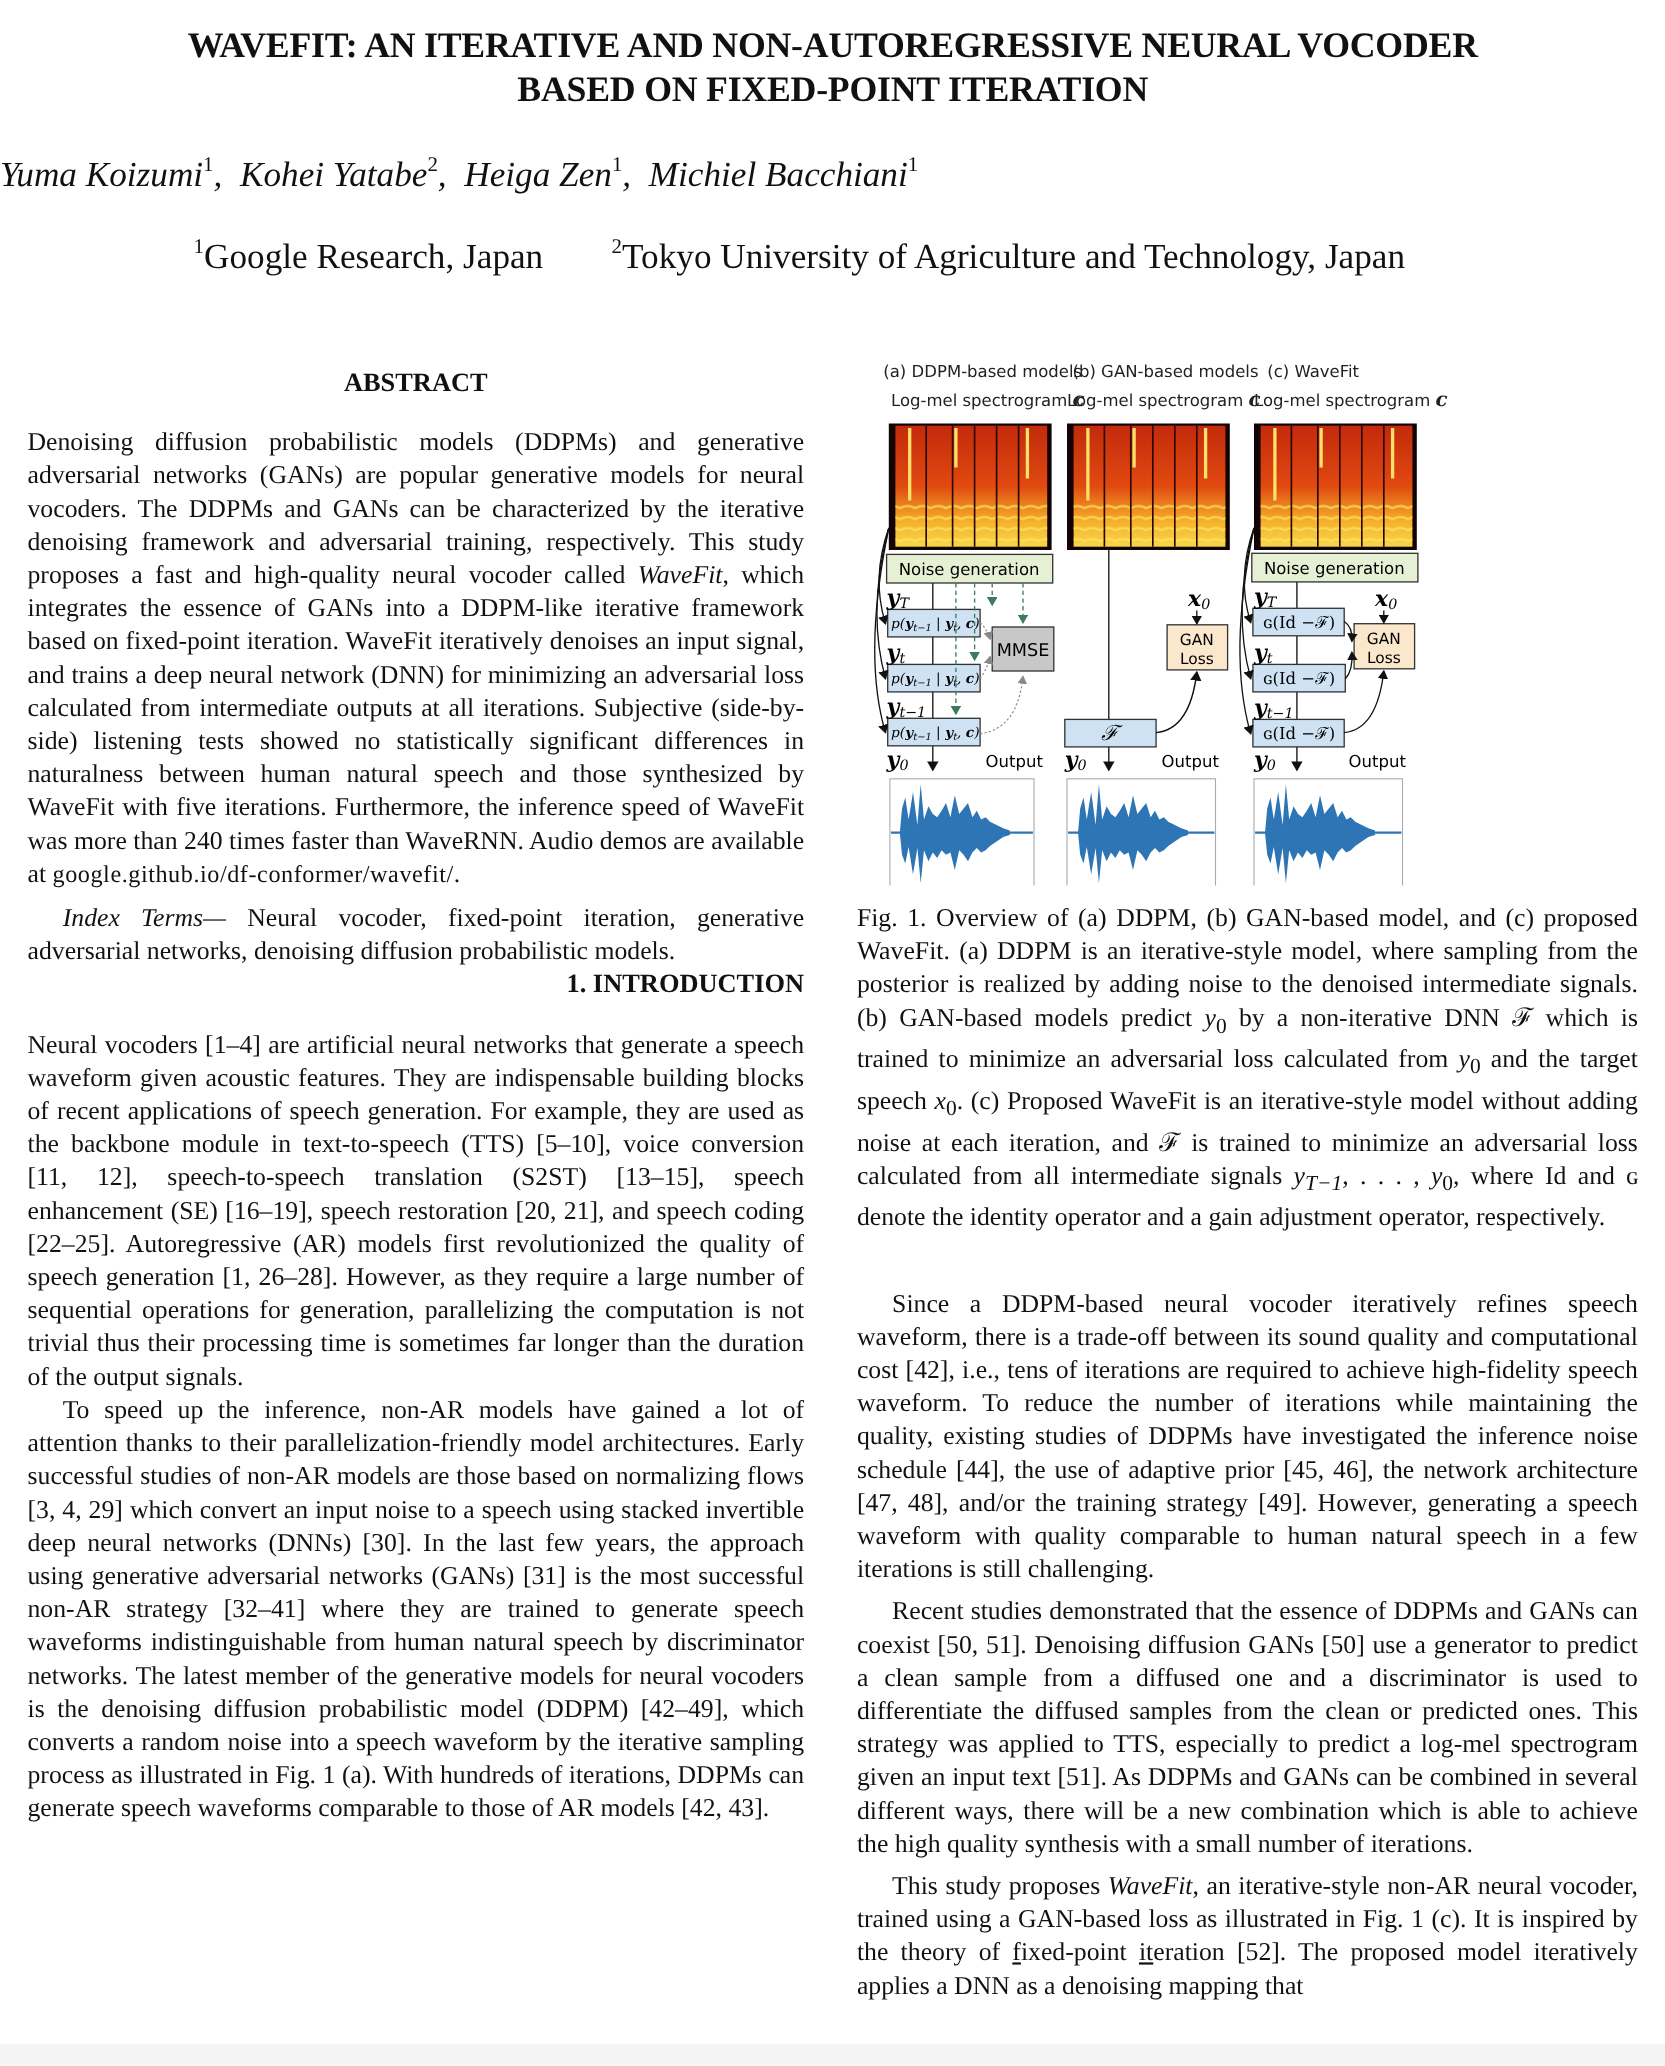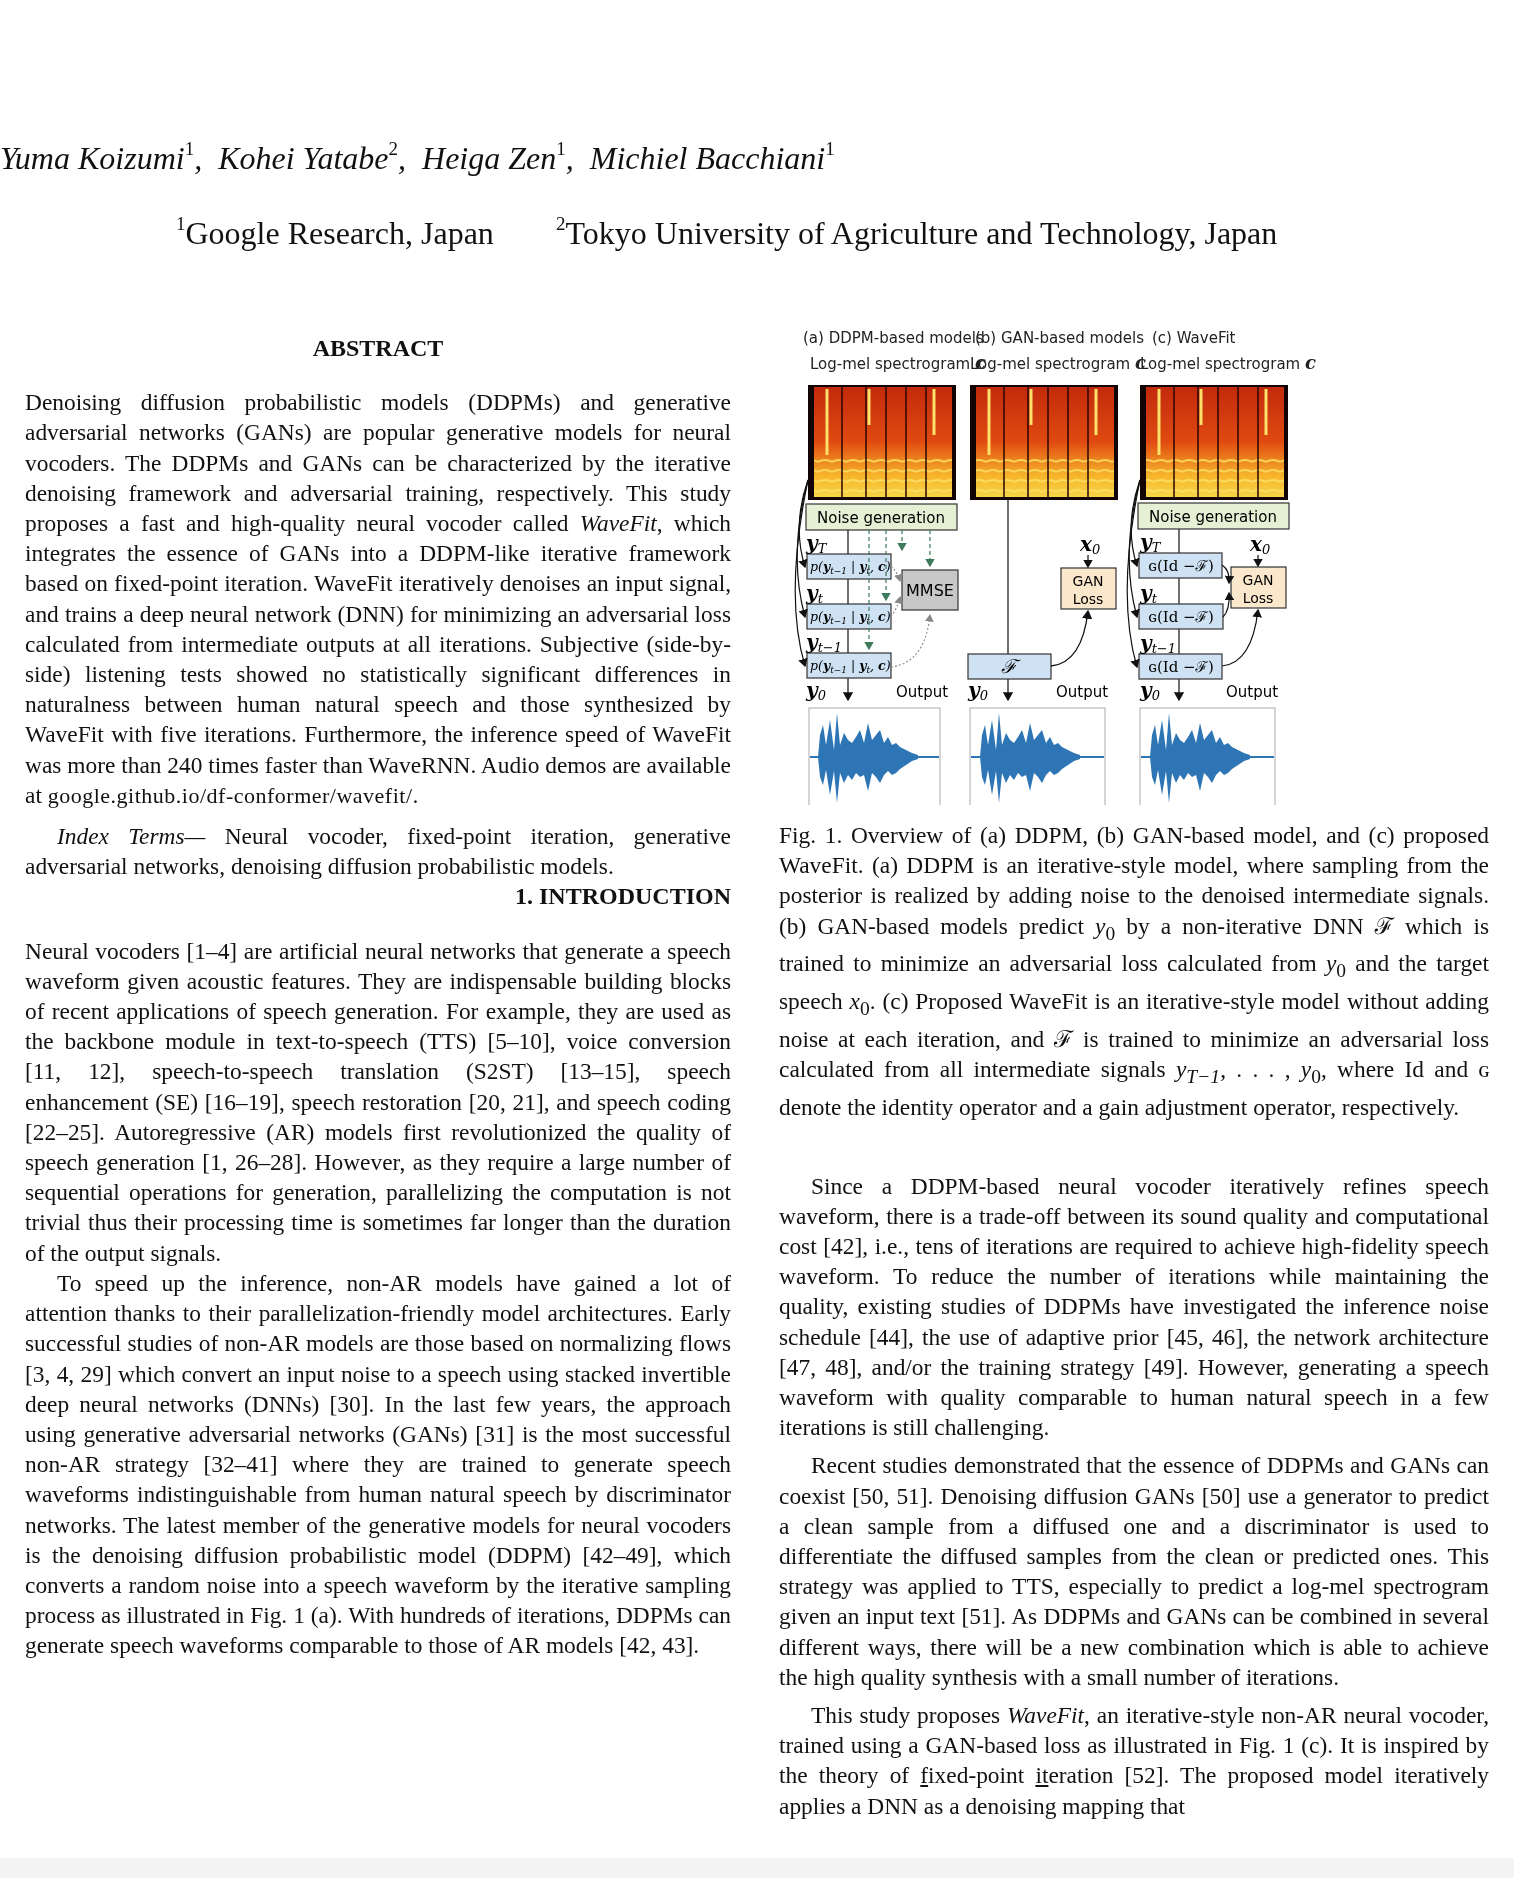--- a/index.html
+++ b/index.html
@@ -20,20 +20,22 @@
   .bold { font-weight: normal; }
   .u { text-decoration: underline; }
   .fig { position: absolute; left: 790px; top: 325px; width: 720px; height: 480px; }
   .fig svg { width: 720px; height: 480px; }
   .bottom-shade { position: absolute; left: 0; top: 1858px; width: 1514px; height: 20px; background: #f4f4f4; }
 </style>
 </head>
 <body>
 
 <div class="title">
+  <div>WAVEFIT: AN ITERATIVE AND NON-AUTOREGRESSIVE NEURAL VOCODER</div>
+  <div>BASED ON FIXED-POINT ITERATION</div>
 </div>
 
 <div class="authors">
   <span>Yuma Koizumi</span><sup>1</sup>,&nbsp;
   <span>Kohei Yatabe</span><sup>2</sup>,&nbsp;
   <span>Heiga Zen</span><sup>1</sup>,&nbsp;
   <span>Michiel Bacchiani</span><sup>1</sup>
 </div>
 
 <div class="affil" style="left:176px;">

